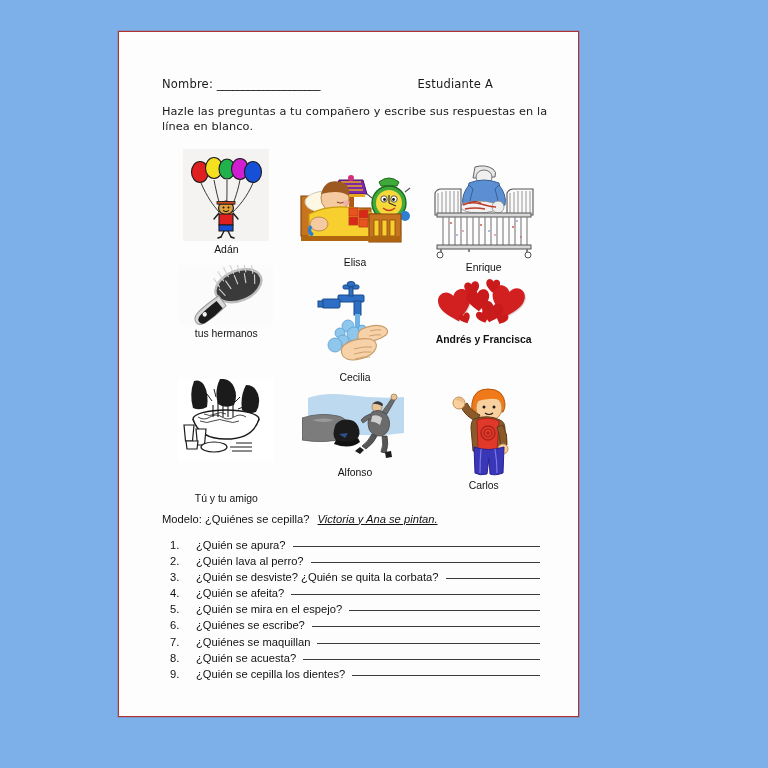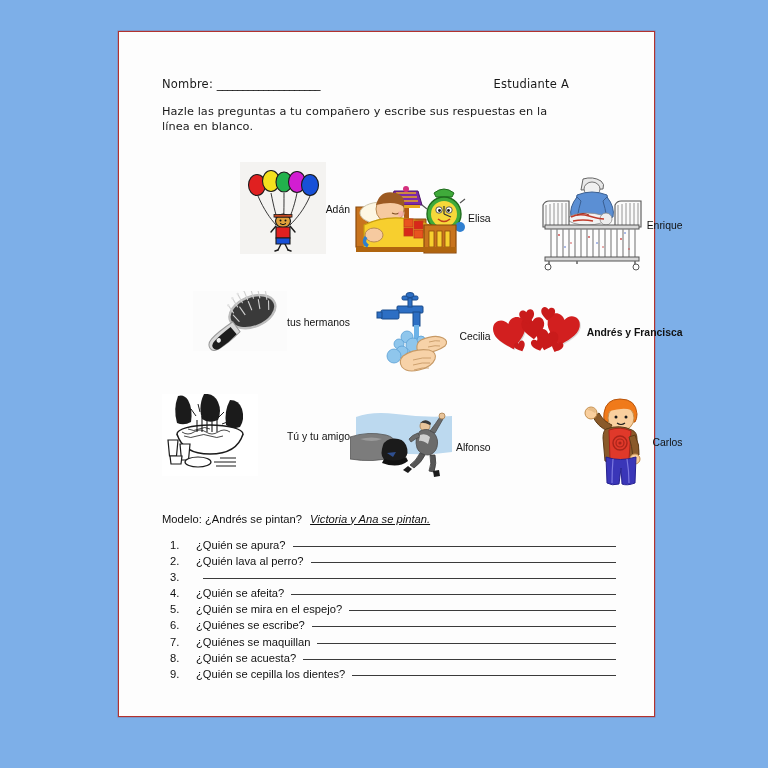--- a/index.html
+++ b/index.html
@@ -10,21 +10,21 @@
     width: 768px;
     height: 768px;
     background: #7dafe8;
     font-family: "Liberation Sans", sans-serif;
     overflow: hidden;
   }
   .page {
     position: absolute;
     left: 118px;
     top: 31px;
-    width: 537px;
+    width: 461px;
     height: 686px;
     background: #fdfdfd;
     border: 1.5px solid #b2322f;
     box-sizing: border-box;
     box-shadow: 0 0 0 0.5px rgba(150,40,40,0.35);
   }
   .sheet-inner {
     position: absolute;
     left: 0; top: 0; right: 0; bottom: 0;
     padding: 28px 30px 18px 43px;
@@ -57,23 +57,23 @@
 
   
   .grid {
     margin-top: 14px;
     display: grid;
     grid-template-columns: repeat(3, 1fr);
     grid-auto-rows: auto;
   }
   .cell {
     display: flex;
-    flex-direction: row;
+    flex-direction: column;
     align-items: center;
-    justify-content: flex-end;
+    justify-content: flex-start;
     position: relative;
   }
   .cell .art {
     display: block;
   }
   .cell .cap {
     font-family: "Liberation Sans", sans-serif;
     font-size: 10.4px;
     color: #121212;
     text-align: center;
@@ -518,37 +518,38 @@
             </g>
           </svg>
         </div>
         <div class="cap">Carlos</div>
       </div>
 
     </div>
 
     <div class="modelo">
       <span>Modelo:</span>
-      <span>¿Andrés se pintan?</span>
+      <span>¿Quiénes se cepilla?</span>
       <span class="ans">Victoria y Ana se pintan.</span>
     </div>
 
     <ol class="qlist">
       <li class="qrow">
         <span class="qnum">1.</span>
         <span class="qtext">¿Quién se apura?</span>
         <span class="qline"></span>
       </li>
       <li class="qrow">
         <span class="qnum">2.</span>
         <span class="qtext">¿Quién lava al perro?</span>
         <span class="qline"></span>
       </li>
       <li class="qrow">
         <span class="qnum">3.</span>
+        <span class="qtext">¿Quién se desviste?  ¿Quién se quita la corbata?</span>
         <span class="qline"></span>
       </li>
       <li class="qrow">
         <span class="qnum">4.</span>
         <span class="qtext">¿Quién se afeita?</span>
         <span class="qline"></span>
       </li>
       <li class="qrow">
         <span class="qnum">5.</span>
         <span class="qtext">¿Quién se mira en el espejo?</span>

